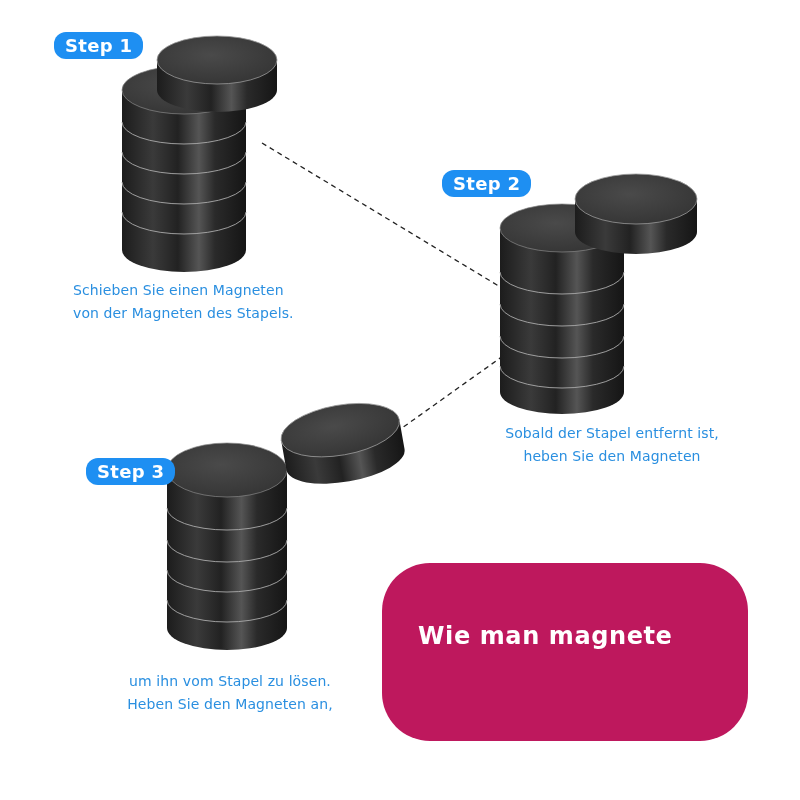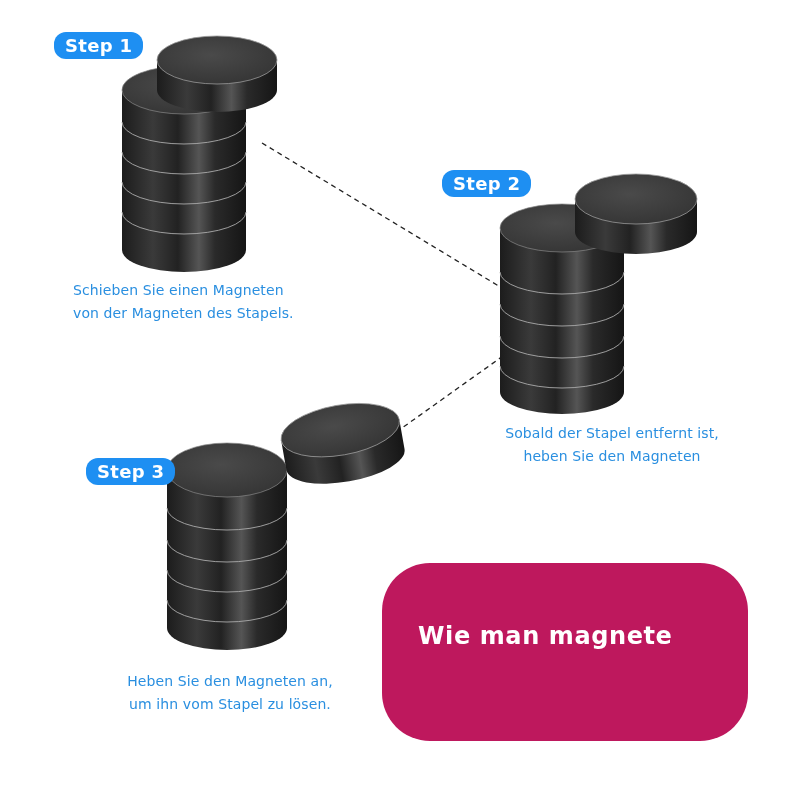--- a/index.html
+++ b/index.html
@@ -95,21 +95,21 @@
 </div>
 
 <div class="badge" style="left:442px; top:158px;margin-top:12px;">Step 2</div>
 <div class="caption" style="left:472px; top:422px; width:280px; text-align:center;">
   <div>Sobald der Stapel entfernt ist,</div>
   <div>heben Sie den Magneten</div>
 </div>
 
 <div class="badge" style="left:65px; top:458px;margin-left:21px;">Step 3</div>
 <div class="caption" style="left:95px; top:670px; width:270px; text-align:center;">
+  <div>um ihn vom Stapel zu lösen.</div>
   <div>Heben Sie den Magneten an,</div>
-  <div>um ihn vom Stapel zu lösen.</div>
 </div>
 
 <div class="title-card">
   <div class="t">
     <div>Wie man magnete</div>
   </div>
 </div>
 
 </body></html>

